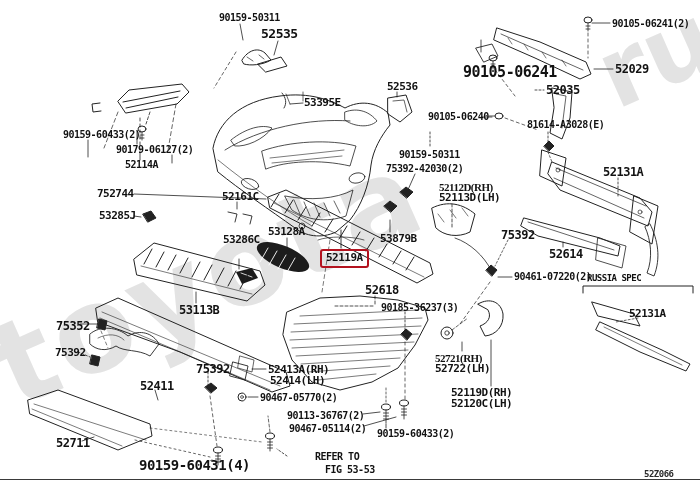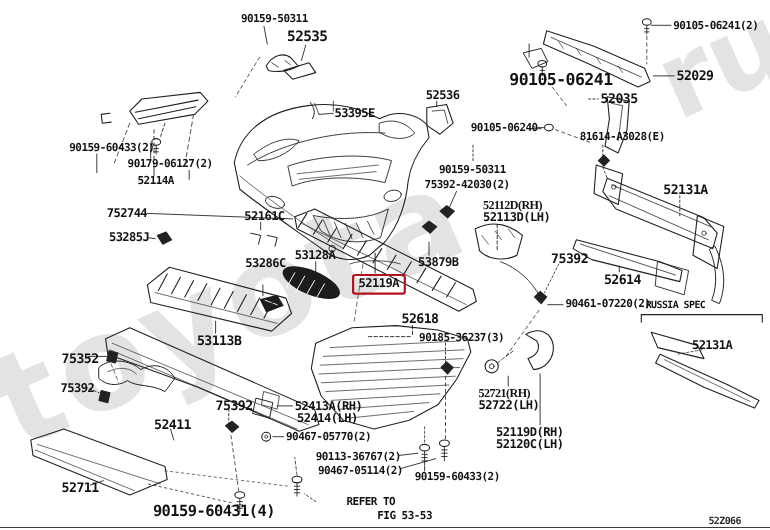--- a/index.html
+++ b/index.html
@@ -316,21 +316,21 @@
       <div class="part-label" style="left: 365px; top: 284px; font-size: 12px;">52618</div>
       <div class="part-label" style="left: 381px; top: 302px; font-size: 10px;">90185-36237(3)</div>
       <div class="part-label" style="left: 435px; top: 352px; font-size: 11px; font-family: Liberation Serif, serif;">52721(RH)</div>
       <div class="part-label" style="left: 435px; top: 363px; font-size: 11px;">52722(LH)</div>
       <div class="part-label" style="left: 451px; top: 387px; font-size: 11px;">52119D(RH)</div>
       <div class="part-label" style="left: 451px; top: 398px; font-size: 11px;">52120C(LH)</div>
       <div class="part-label" style="left: 377px; top: 428px; font-size: 10px;">90159-60433(2)</div>
       <div class="part-label" style="left: 287px; top: 410px; font-size: 10px;">90113-36767(2)</div>
       <div class="part-label" style="left: 289px; top: 423px; font-size: 10px;">90467-05114(2)</div>
       <div class="part-label" style="left: 291px; top: 451px; font-size: 10px; padding-left: 24px;">REFER TO</div>
-      <div class="part-label" style="left: 307px; top: 464px; font-size: 10px; padding-left: 36px;">FIG 53-53</div>
+      <div class="part-label" style="left: 289px; top: 464px; font-size: 10px; padding-left: 36px;">FIG 53-53</div>
       <div class="part-label" style="left: 139px; top: 457px; font-size: 14px;">90159-60431(4)</div>
       <div class="part-label" style="left: 56px; top: 437px; font-size: 12px;">52711</div>
       <div class="part-label" style="left: 56px; top: 320px; font-size: 12px;">75352</div>
       <div class="part-label" style="left: 55px; top: 347px; font-size: 11px;">75392</div>
       <div class="part-label" style="left: 140px; top: 380px; font-size: 12px;">52411</div>
       <div class="part-label" style="left: 196px; top: 363px; font-size: 12px;">75392</div>
       <div class="part-label" style="left: 268px; top: 364px; font-size: 11px;">52413A(RH)</div>
       <div class="part-label" style="left: 270px; top: 375px; font-size: 11px;">52414(LH)</div>
       <div class="part-label" style="left: 260px; top: 392px; font-size: 10px;">90467-05770(2)</div>
       <div class="part-label" style="left: 179px; top: 304px; font-size: 12px;">53113B</div>

